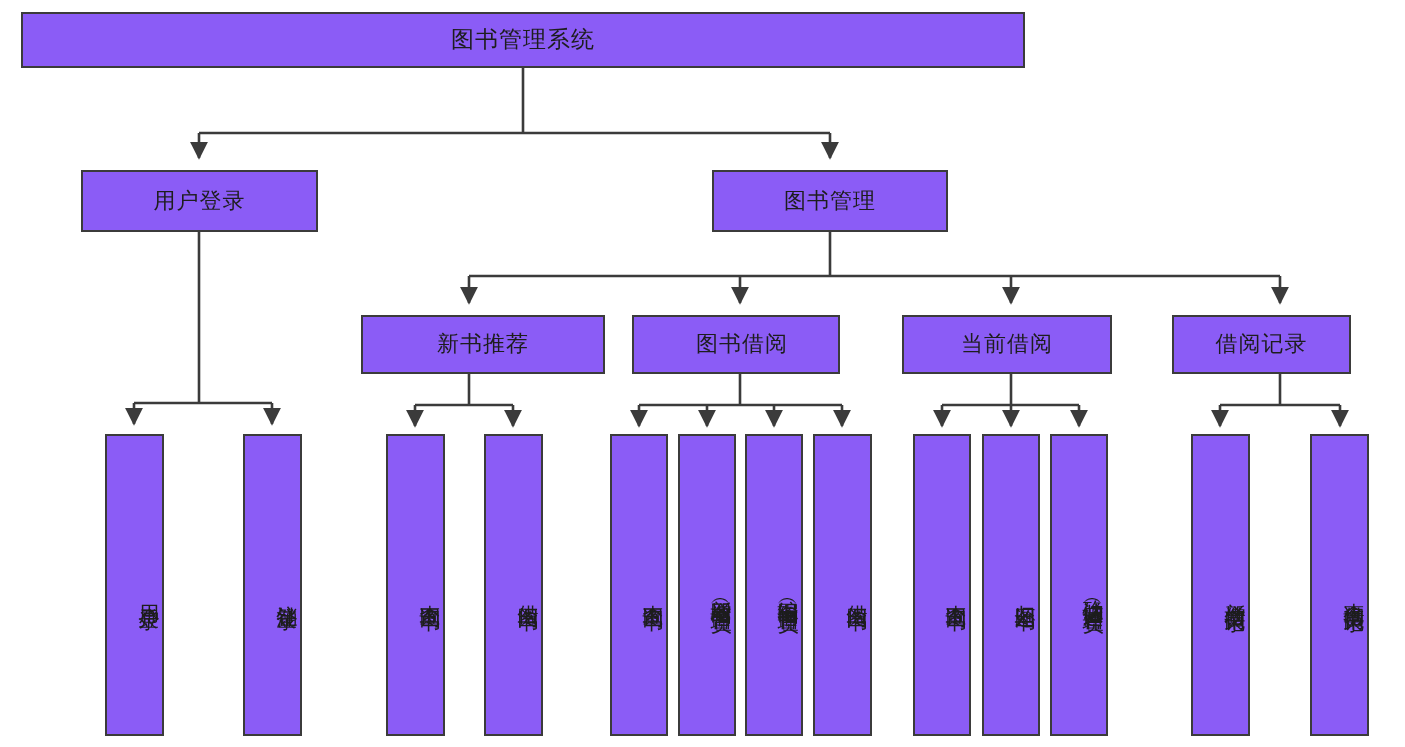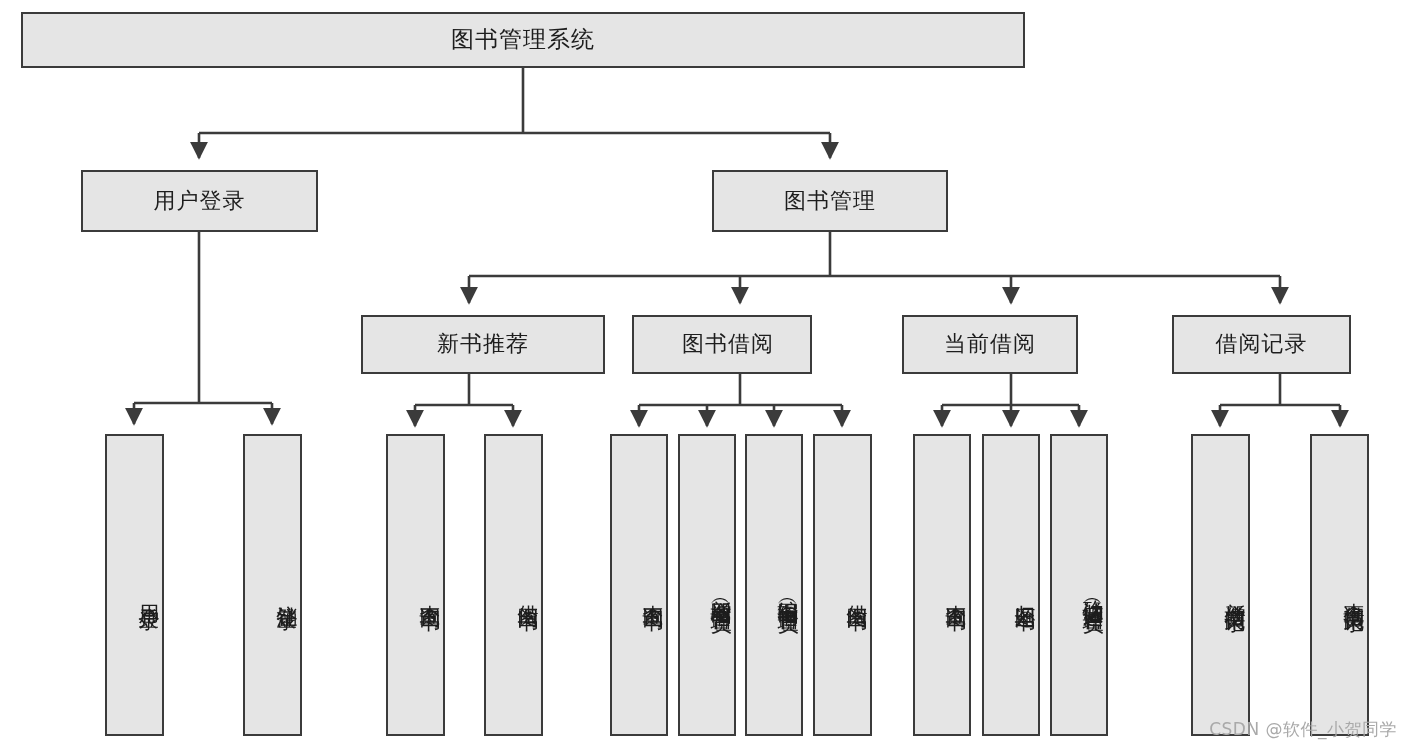--- a/index.html
+++ b/index.html
@@ -23,21 +23,21 @@
     left: 0;
     top: 0;
     width: 1405px;
     height: 747px;
     pointer-events: none;
   }
   .node {
     position: absolute;
     box-sizing: border-box;
     border: 2px solid #3b3b3b;
-    background: #e5e5e5;
+    background: #8b5cf6;
     display: flex;
     align-items: center;
     justify-content: center;
     text-align: center;
     color: #1d1d1d;
   }
   .node.horiz {
     font-size: 22px;
     letter-spacing: 1px;
     line-height: 1.2;
@@ -134,24 +134,24 @@
   <div class="node horiz" style="left: 81px; top: 170px; width: 237px; height: 62px;">
     <span>用户登录</span>
   </div>
   <div class="node horiz" style="left: 712px; top: 170px; width: 236px; height: 62px; justify-content: center;">
     <span>图书管理</span>
   </div>
 
   <div class="node horiz" style="left: 361px; top: 315px; width: 244px; height: 59px;">
     <span>新书推荐</span>
   </div>
-  <div class="node horiz" style="left: 632px; top: 315px; width: 180px; height: 59px; padding-left: 12px;">
+  <div class="node horiz" style="left: 632px; top: 315px; width: 208px; height: 59px; padding-left: 12px;">
     <span>图书借阅</span>
   </div>
-  <div class="node horiz" style="left: 902px; top: 315px; width: 176px; height: 59px;">
+  <div class="node horiz" style="left: 902px; top: 315px; width: 210px; height: 59px;">
     <span>当前借阅</span>
   </div>
   <div class="node horiz" style="left: 1172px; top: 315px; width: 179px; height: 59px;">
     <span>借阅记录</span>
   </div>
 
   <div class="node vert" style="left: 105px; top: 434px; width: 59px; height: 302px;">
     <span class="vtext">用户登录</span>
   </div>
   <div class="node vert" style="left: 243px; top: 434px; width: 59px; height: 302px;">
@@ -184,15 +184,14 @@
   <div class="node vert" style="left: 1050px; top: 434px; width: 58px; height: 302px;">
     <span class="vtext">确认归还（管理员）</span>
   </div>
   <div class="node vert" style="left: 1191px; top: 434px; width: 59px; height: 302px;">
     <span class="vtext">新增借阅记录</span>
   </div>
   <div class="node vert" style="left: 1310px; top: 434px; width: 59px; height: 302px;">
     <span class="vtext">查询借阅记录</span>
   </div>
 
-  <div class="watermark">CSDN @软件_小贺同学</div>
 
 </div>
 
 </body></html>

